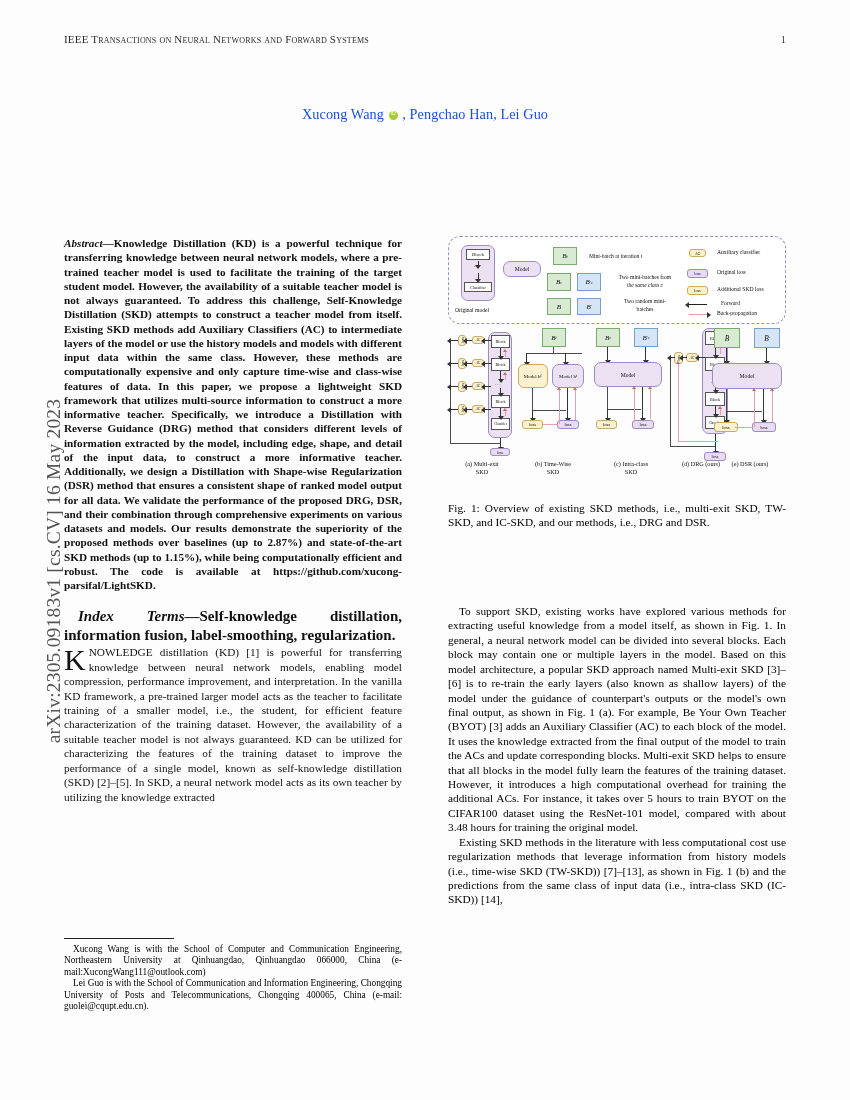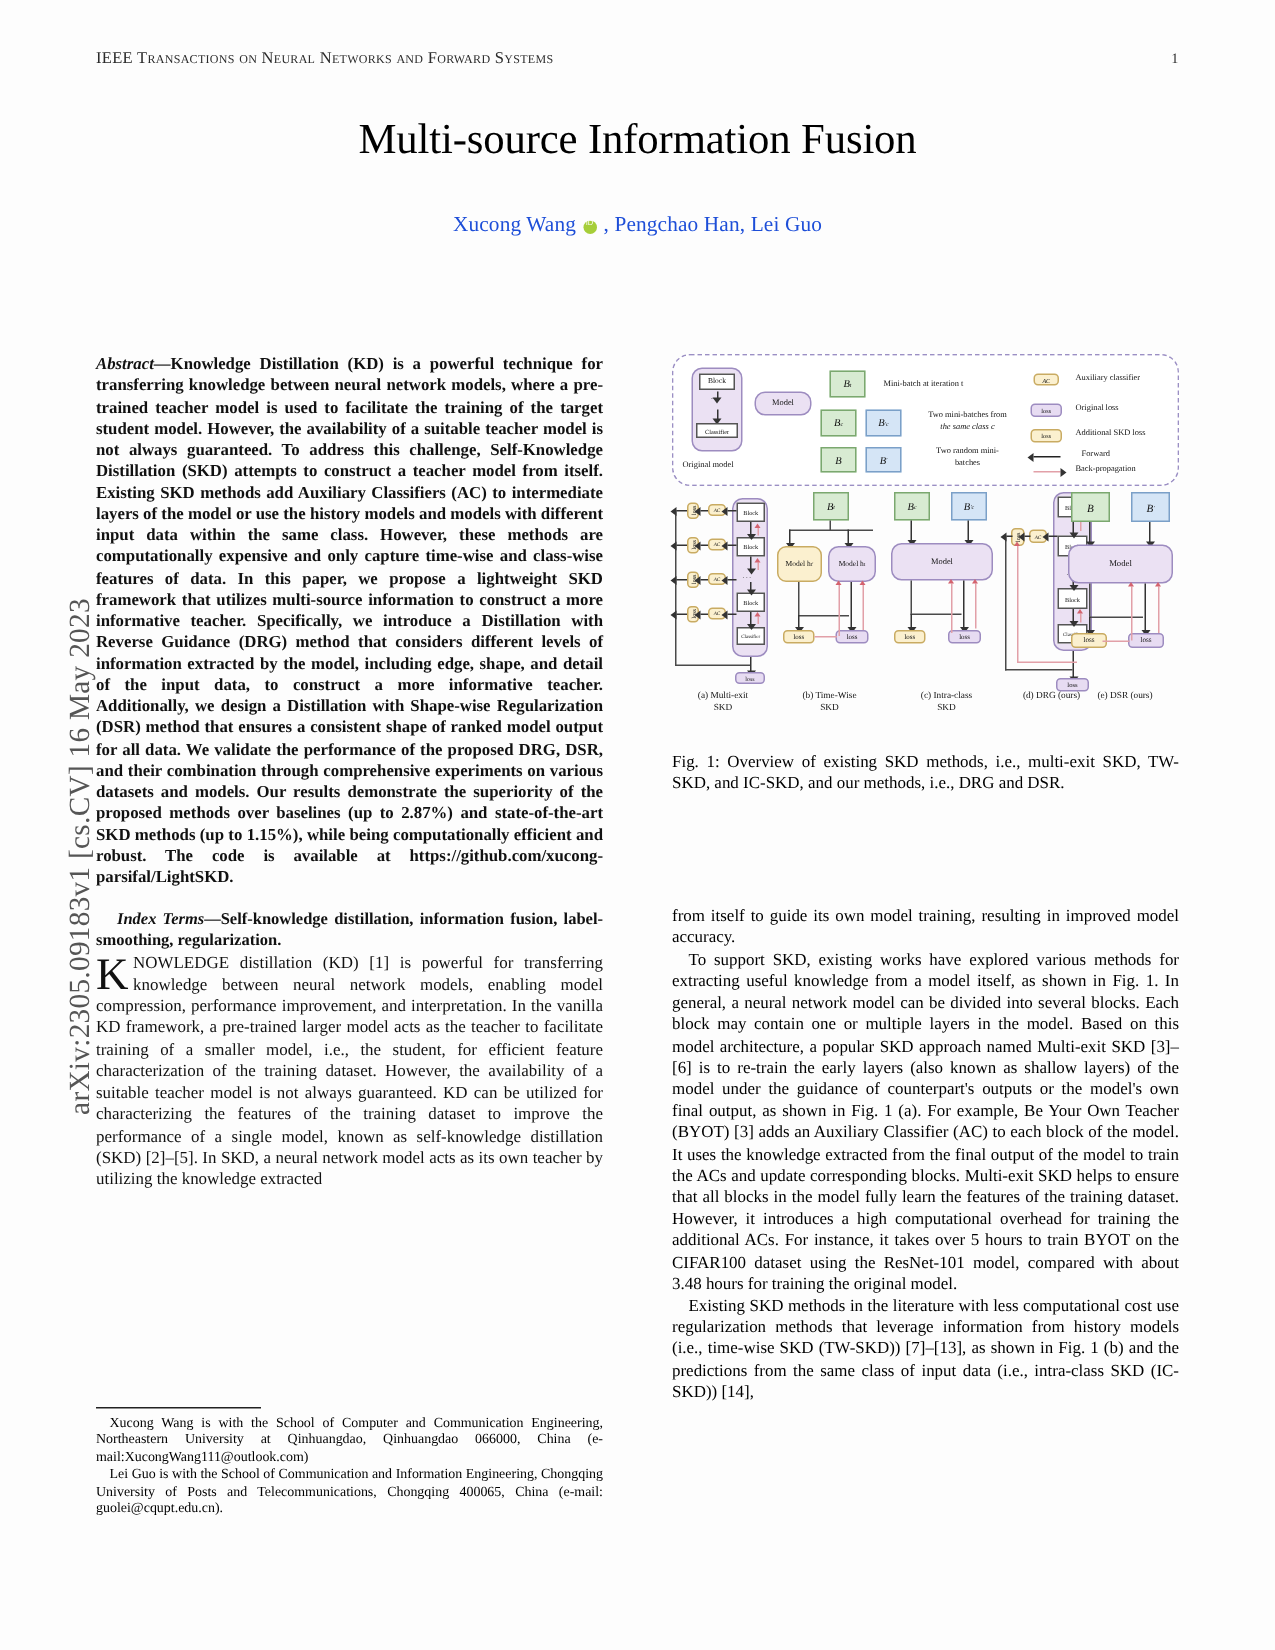--- a/index.html
+++ b/index.html
@@ -78,21 +78,21 @@
   }
   p.abstract{
     font-weight:bold;
     font-size:11.2px;
     line-height:1.272;
     text-align:justify;
     margin:0;
   }
   p.abstract .lead{font-weight:bold;font-style:italic;}
   p.indexterms{
-    font-weight:bold;font-size:11px;line-height:1.27;text-align:justify;
+    font-weight:bold;font-size:15px;line-height:1.27;text-align:justify;
     margin:15px 0 0 0;text-indent:14px;
   }
   p.indexterms .lead{font-style:italic;font-weight:bold;}
 
   h2.section{
     font-size:11.6px;font-variant:small-caps;text-align:center;
     font-weight:400;letter-spacing:.4px;margin:32px 0 7px 0;
   }
 
   .dropcap-par{
@@ -192,21 +192,20 @@
 
   <div id="arxiv-stamp">arXiv:2305.09183v1  [cs.CV]  16 May 2023</div>
 
   <div id="running-head">
     <span class="rh-title">IEEE Transactions on Neural Networks and Forward Systems</span>
     <span class="rh-page">1</span>
   </div>
 
   <div id="title-block">
     <div id="paper-title">
-      <div>Multi-source Information Fusion</div>
     </div>
     <div id="authors">
       <span>Xucong Wang</span>
       <span class="orcid"></span>
       <span>, Pengchao Han, Lei Guo</span>
     </div>
   </div>
 
   <div class="col" id="col-left">
     <p class="abstract">
@@ -461,18 +460,17 @@
       <div class="sub-cap" style="left:266px;top:224px;width:72px;">
         <span>(e) DSR (ours)</span>
       </div>
 
     </div>
 
     <div id="fig-caption">Fig. 1: Overview of existing SKD methods, i.e., multi-exit SKD, TW-SKD, and IC-SKD, and our methods, i.e., DRG and DSR.</div>
   </div>
 
   <div class="col" id="col-right" style="top:604px;">
-    <p class="just">from itself to guide its own model training, resulting in improved model accuracy.</p>
     <p class="just cont">To support SKD, existing works have explored various methods for extracting useful knowledge from a model itself, as shown in Fig. 1. In general, a neural network model can be divided into several blocks. Each block may contain one or multiple layers in the model. Based on this model architecture, a popular SKD approach named Multi-exit SKD [3]–[6] is to re-train the early layers (also known as shallow layers) of the model under the guidance of counterpart's outputs or the model's own final output, as shown in Fig. 1 (a). For example, Be Your Own Teacher (BYOT) [3] adds an Auxiliary Classifier (AC) to each block of the model. It uses the knowledge extracted from the final output of the model to train the ACs and update corresponding blocks. Multi-exit SKD helps to ensure that all blocks in the model fully learn the features of the training dataset. However, it introduces a high computational overhead for training the additional ACs. For instance, it takes over 5 hours to train BYOT on the CIFAR100 dataset using the ResNet-101 model, compared with about 3.48 hours for training the original model.</p>
     <p class="just cont">Existing SKD methods in the literature with less computational cost use regularization methods that leverage information from history models (i.e., time-wise SKD (TW-SKD)) [7]–[13], as shown in Fig. 1 (b) and the predictions from the same class of input data (i.e., intra-class SKD (IC-SKD)) [14],</p>
   </div>
 
 </div>
 
 </body></html>

